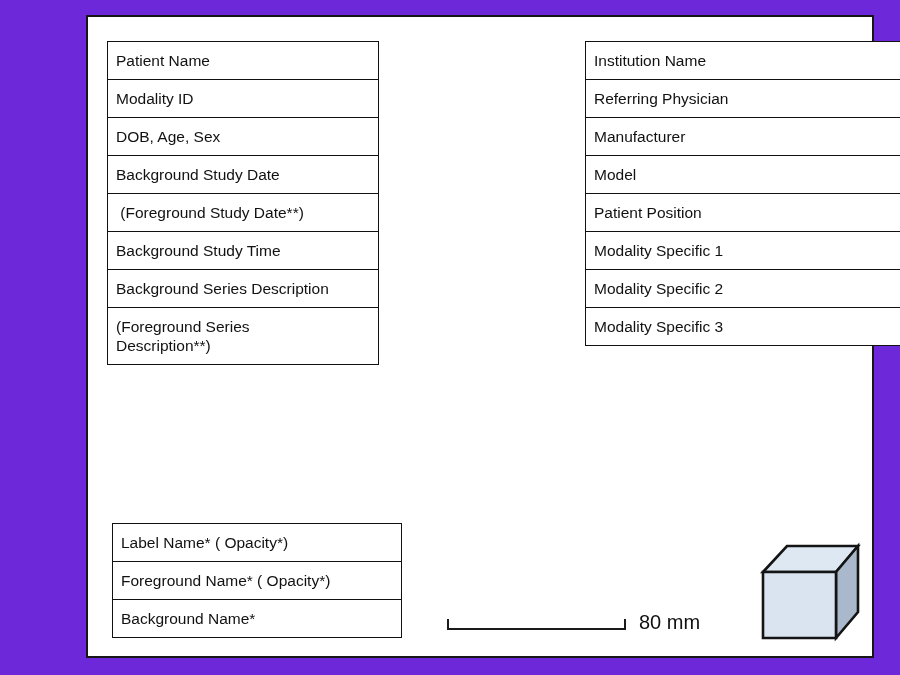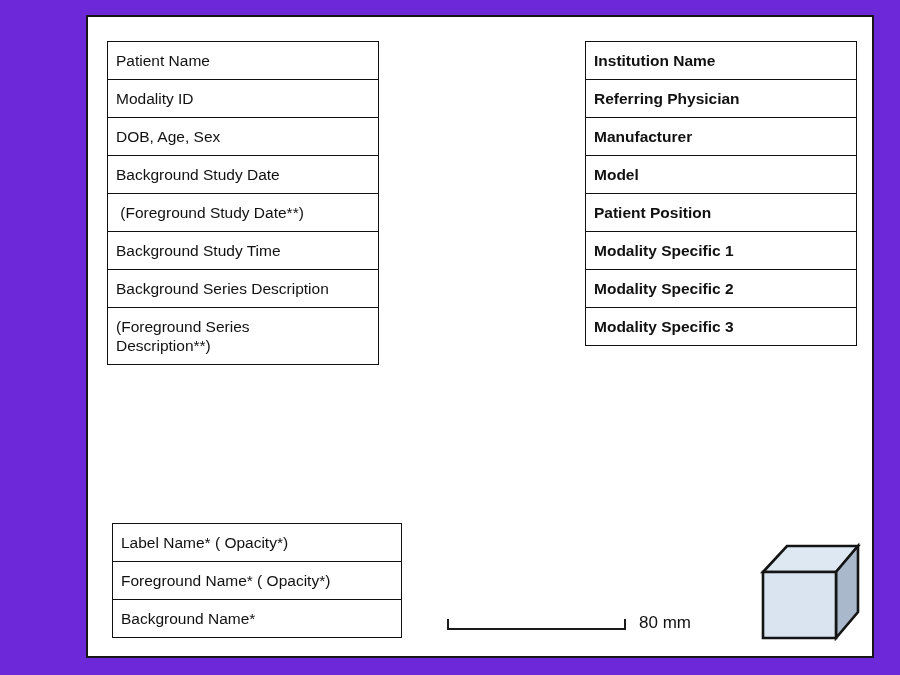--- a/index.html
+++ b/index.html
@@ -30,36 +30,36 @@
     padding: 9px 8px;
     line-height: 19px;
     font-size: 15.5px;
     border-top: 1.5px solid #111;
   }
   .row:first-child { border-top: none; }
   .row span { white-space: pre-wrap; }
   .row.narrow { padding-right: 70px; }
 
   .tl-table { left: 19px;  top: 24px;  width: 272px; }
-  .tr-table { left: 497px; top: 24px;  width: 272px; font-weight: bold; }
+  .tr-table { left: 497px; top: 24px;  width: 316px; }
   .bl-table { left: 24px;  top: 506px; width: 290px; }
 
   .scalebar {
     position: absolute;
     left: 359px; top: 602px;
     width: 175px; height: 9px;
     box-sizing: content-box;
     border-left: 2px solid #1a1a1a;
     border-right: 2px solid #1a1a1a;
     border-bottom: 2.5px solid #1a1a1a;
   }
   .scalebar-label {
     position: absolute;
     left: 551px; top: 596px;
-    font-size: 17px;
+    font-size: 20px;
     line-height: 19px;
     color: #111;
   }
   .cube-svg {
     position: absolute;
     left: 672px; top: 525px;
   }
 </style>
 </head>
 <body>

